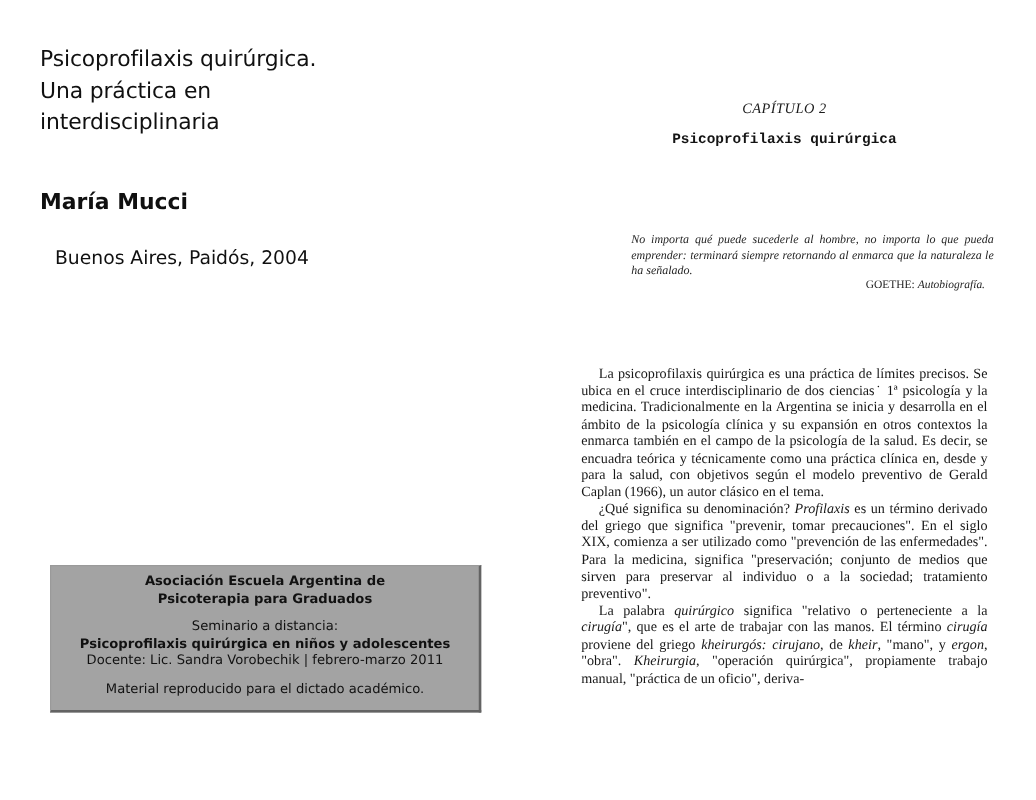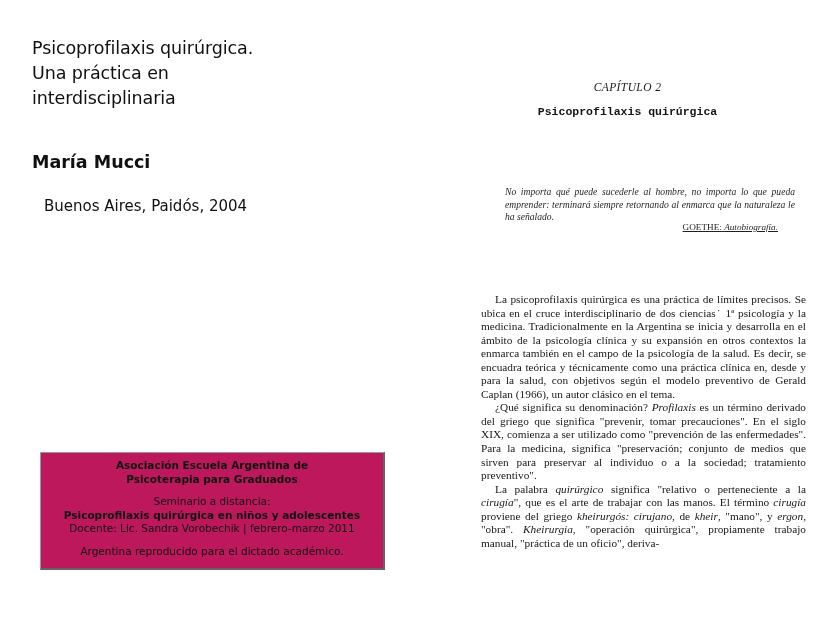--- a/index.html
+++ b/index.html
@@ -59,21 +59,21 @@
   }
 
   
   #notice-box {
     position: absolute;
     left: 40px;
     top: 452px;
     width: 345px;
     height: 118px;
     box-sizing: border-box;
-    background: #be185d;
+    background: #a3a3a3;
     border-top: 1px solid #9a9a9a;
     border-left: 1px solid #9a9a9a;
     border-right: 2px solid #636363;
     border-bottom: 2px solid #636363;
     text-align: center;
     padding: 6px 8px 0 8px;
     font-family: "DejaVu Sans", sans-serif;
     font-size: 10.5px;
     line-height: 13.5px;
     color: #111111;
@@ -125,45 +125,43 @@
     width: 290px;
     font-family: "Liberation Serif", serif;
     font-style: italic;
     font-size: 9.6px;
     line-height: 12.6px;
     text-align: justify;
     color: #1f1f1f;
   }
   #epigraph-source {
     position: absolute;
-    left: 58px;
+    left: 68px;
     top: 222px;
     width: 290px;
     text-align: right;
     font-family: "Liberation Serif", serif;
     font-size: 9.2px;
     color: #1f1f1f;
-    text-decoration: underline;
   }
   #epigraph-source .src-name { font-variant: small-caps; font-style: normal; }
   #epigraph-source .src-work { font-style: italic; }
 
   #chapter-body {
     position: absolute;
     left: 35px;
     top: 293px;
     width: 325px;
     font-family: "Liberation Serif", serif;
     font-size: 11.3px;
     line-height: 13.55px;
     text-align: justify;
     color: #171717;
     -webkit-hyphens: none;
     hyphens: none;
-    margin-left: 16px;
   }
   #chapter-body p {
     margin: 0;
     text-indent: 14px;
   }
   #chapter-body p i { font-style: italic; }
 </style>
 </head>
 <body>
 
@@ -180,21 +178,21 @@
   <div id="book-imprint">Buenos Aires, Paidós, 2004</div>
 
   <div id="notice-box">
     <span class="nb-line nb-strong">Asociación Escuela Argentina de</span>
     <span class="nb-line nb-strong">Psicoterapia para Graduados</span>
     <span class="nb-gap"></span>
     <span class="nb-line">Seminario a distancia:</span>
     <span class="nb-line nb-strong">Psicoprofilaxis quirúrgica en niños y adolescentes</span>
     <span class="nb-line">Docente: Lic. Sandra Vorobechik | febrero-marzo 2011</span>
     <span class="nb-gap"></span>
-    <span class="nb-line">Argentina reproducido para el dictado académico.</span>
+    <span class="nb-line">Material reproducido para el dictado académico.</span>
   </div>
 
 </div>
 
 <div id="chapter-pane">
 
   <div id="chapter-number">CAPÍTULO 2</div>
 
   <div id="chapter-title">Psicoprofilaxis quirúrgica</div>
 

